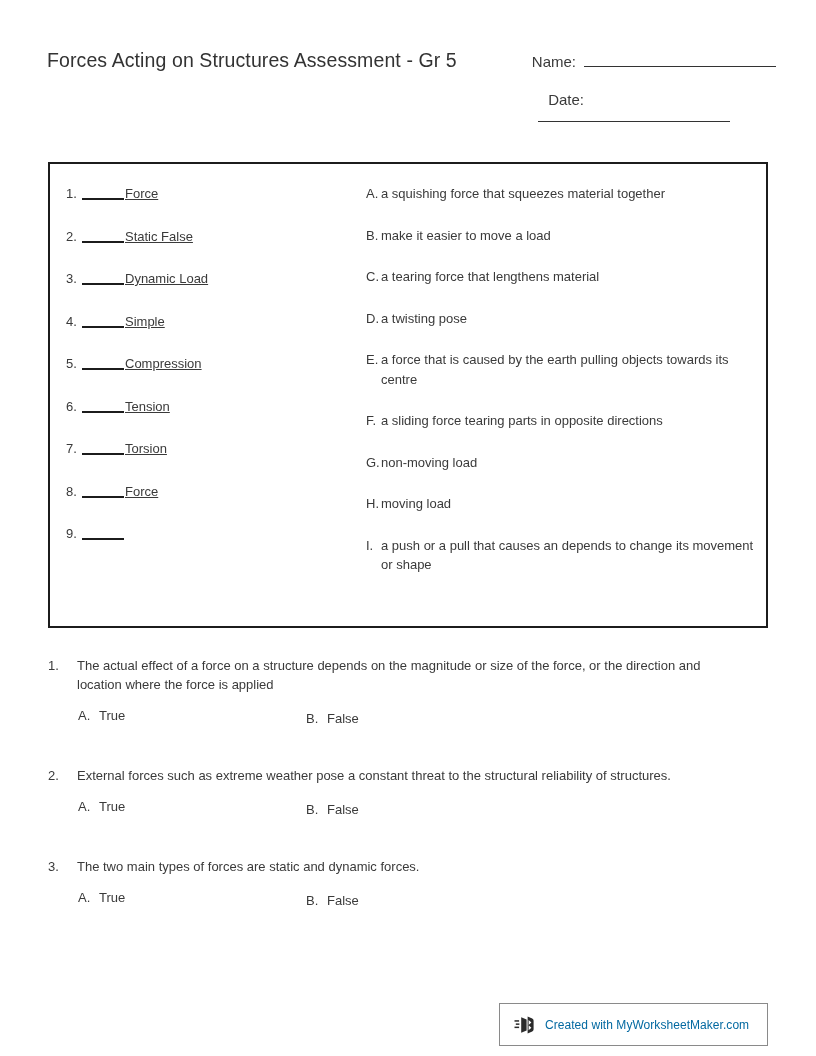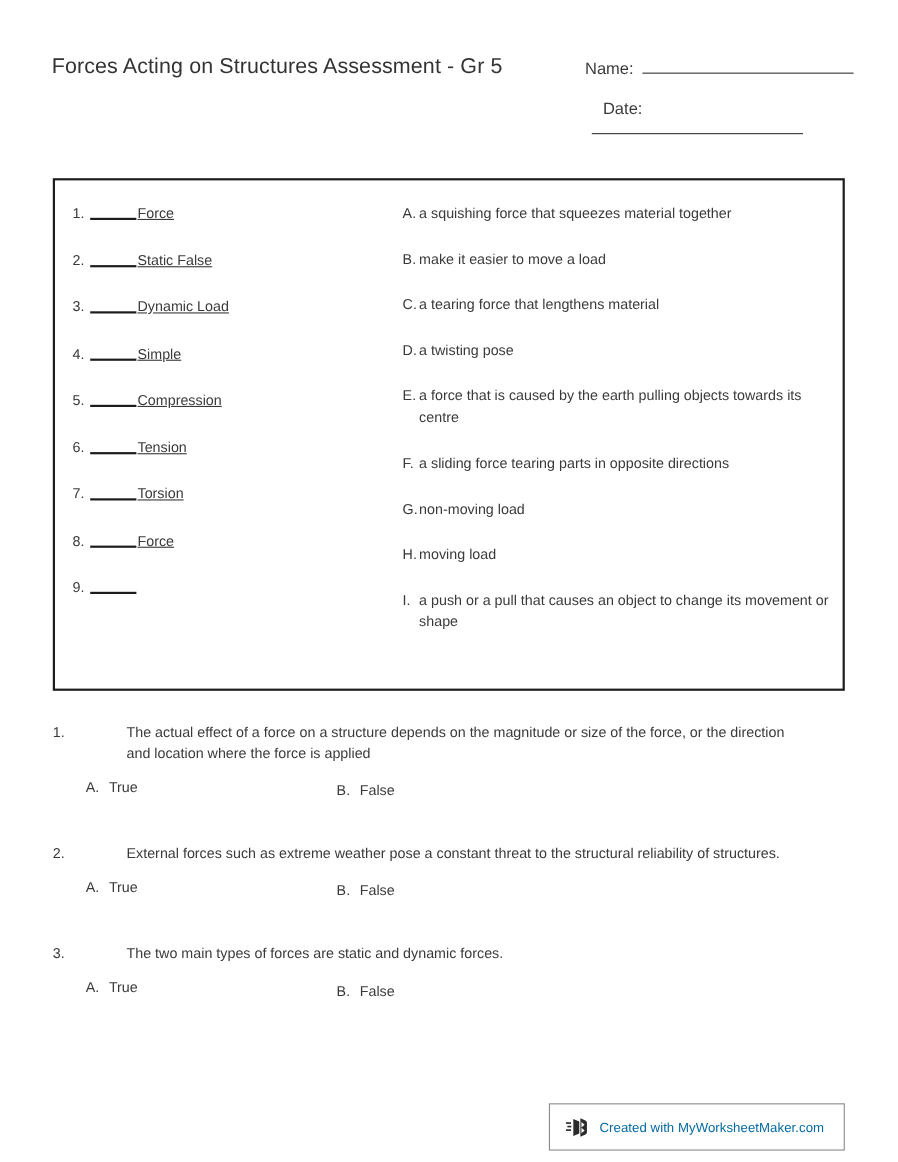--- a/index.html
+++ b/index.html
@@ -127,21 +127,20 @@
     line-height: 19px;
     color: #3a3a3a;
   }
   .tf-num {
     width: 29px;
     flex: 0 0 auto;
   }
   .tf-prompt {
     flex: 1 1 auto;
     padding-right: 40px;
-    margin-left: 38px;
   }
   .tf-options {
     position: relative;
     height: 34px;
     margin-top: 14px;
   }
   .tf-opt {
     position: absolute;
     font-size: 13px;
     color: #3a3a3a;
@@ -270,21 +269,21 @@
       <div class="def-row">
         <span class="def-letter">G.</span>
         <span class="def-text">non-moving load</span>
       </div>
       <div class="def-row">
         <span class="def-letter">H.</span>
         <span class="def-text">moving load</span>
       </div>
       <div class="def-row">
         <span class="def-letter">I.</span>
-        <span class="def-text">a push or a pull that causes an object to change its movement or shape</span>
+        <span class="def-text">a push or a pull that causes an depends to change its movement or shape</span>
       </div>
     </div>
 
 </div>
 
 <div id="tf-section">
     <div class="tf-question">
       <div class="tf-prompt-row">
         <span class="tf-num">1.</span>
         <span class="tf-prompt">The actual effect of a force on a structure depends on the magnitude or size of the force, or the direction and location where the force is applied</span>

